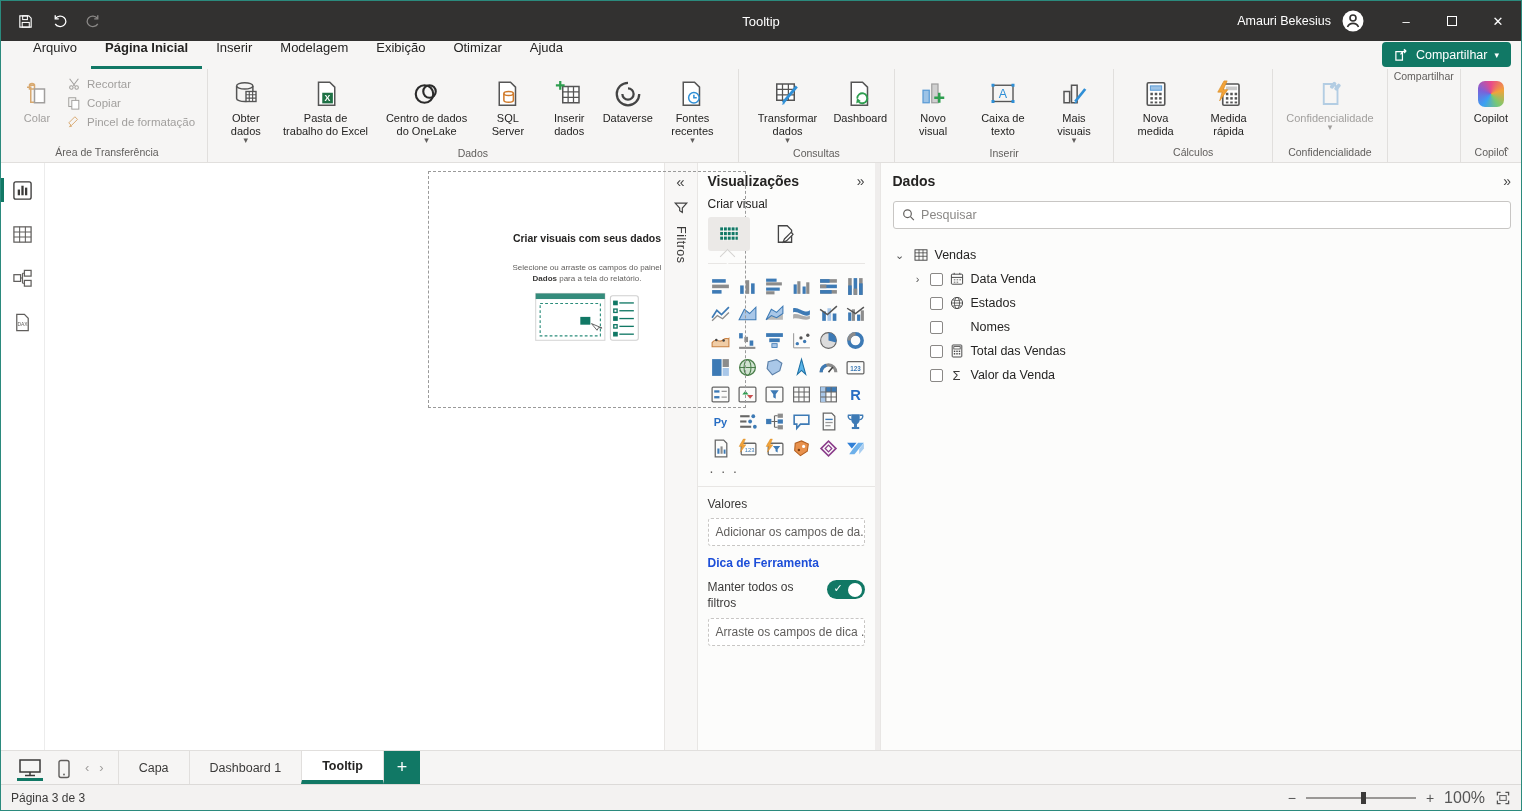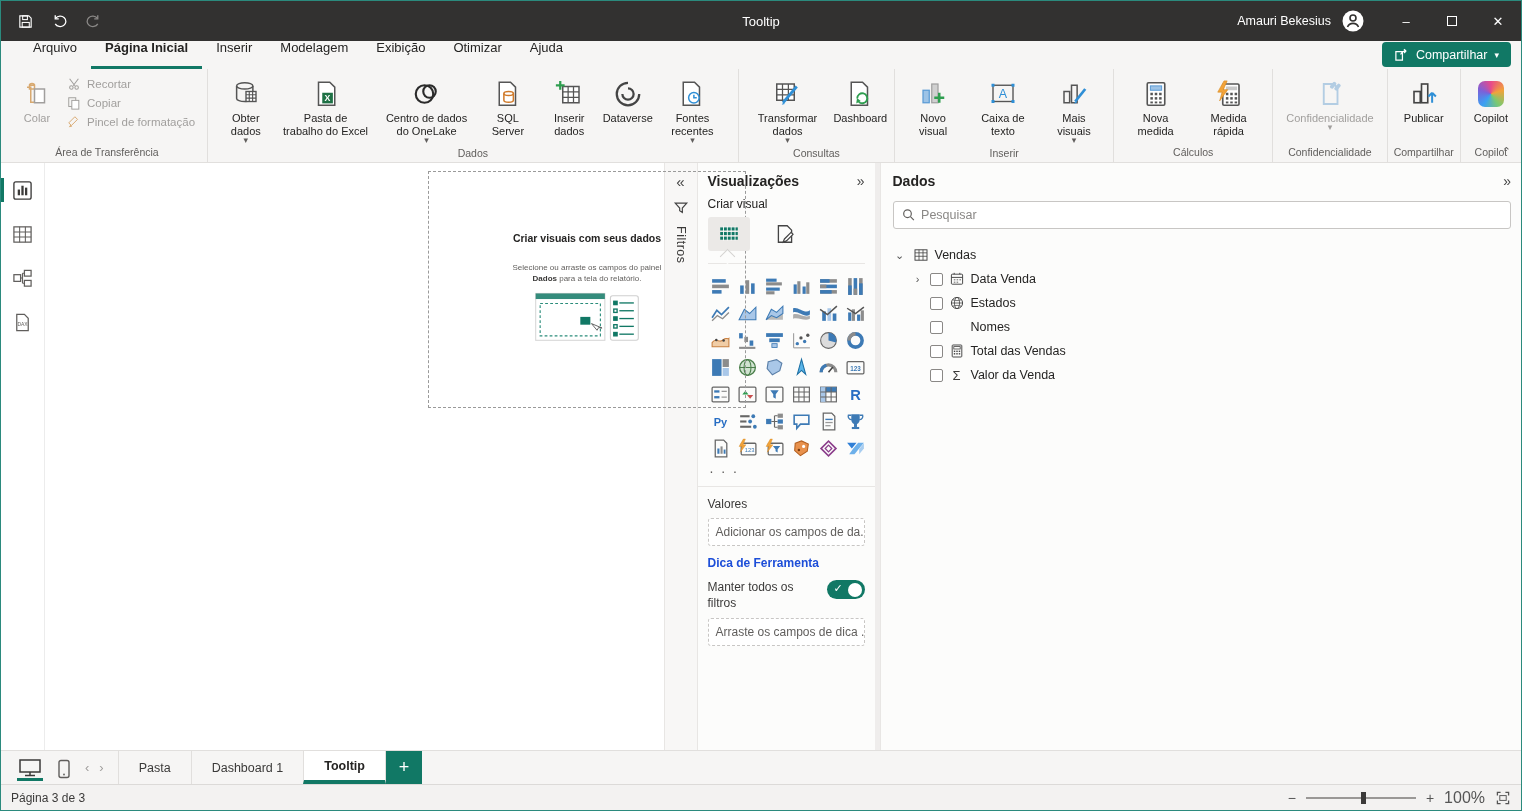--- a/index.html
+++ b/index.html
@@ -420,32 +420,20 @@
               </svg>
           </span>
           <span>Confidencialidade</span>
             <span class="caret" style="color:#a19f9d">▾</span>
         </div>
       </div>
       <div class="rcaption">Confidencialidade</div>
     </div>
 
     <div class="rgroup">
-      <div class="rbtns" style="justify-content:center">
-        <div class="rbig">
-          <span class="ric">
-            <svg viewBox="0 0 24 24" width="30" height="30">
-                <rect x="4" y="10" width="5" height="9" fill="none" stroke="#444" stroke-width="1.3"></rect>
-                <rect x="10" y="4" width="5" height="15" fill="none" stroke="#444" stroke-width="1.3"></rect>
-                <path d="M18.5 19 v-8 M18.5 11 l-3 3 M18.5 11 l3 3" fill="none" stroke="#2f8fd6" stroke-width="1.6"></path>
-              </svg>
-          </span>
-          <span>Publicar</span>
-        </div>
-      </div>
       <div class="rcaption">Compartilhar</div>
     </div>
 
     <div class="rgroup" style="border-right:none">
       <div class="rbtns" style="justify-content:center">
         <div class="rbig">
           <span class="ric">
               <span class="copilot-disc"></span>
             </span>
           <span>Copilot</span>
@@ -978,21 +966,21 @@
             <rect x="2" y="1.5" width="10" height="17" rx="2" fill="none" stroke="#605e5c" stroke-width="1.4"></rect>
             <circle cx="7" cy="15.5" r="0.9" fill="#605e5c"></circle>
           </svg>
       </div>
     </div>
     <div class="nav-arrows">
       <span>‹</span>
       <span>›</span>
     </div>
     <div style="display:flex" id="page-tabs">
-        <div class="page-tab">Pasta</div>
+        <div class="page-tab">Capa</div>
         <div class="page-tab">Dashboard 1</div>
         <div class="page-tab active">Tooltip</div>
       </div>
     <div class="add-page">+</div>
   </div>
 
   <div class="statusbar">
     <span>Página 3 de 3</span>
     <div class="status-right">
       <span class="zoom-sign">−</span>

